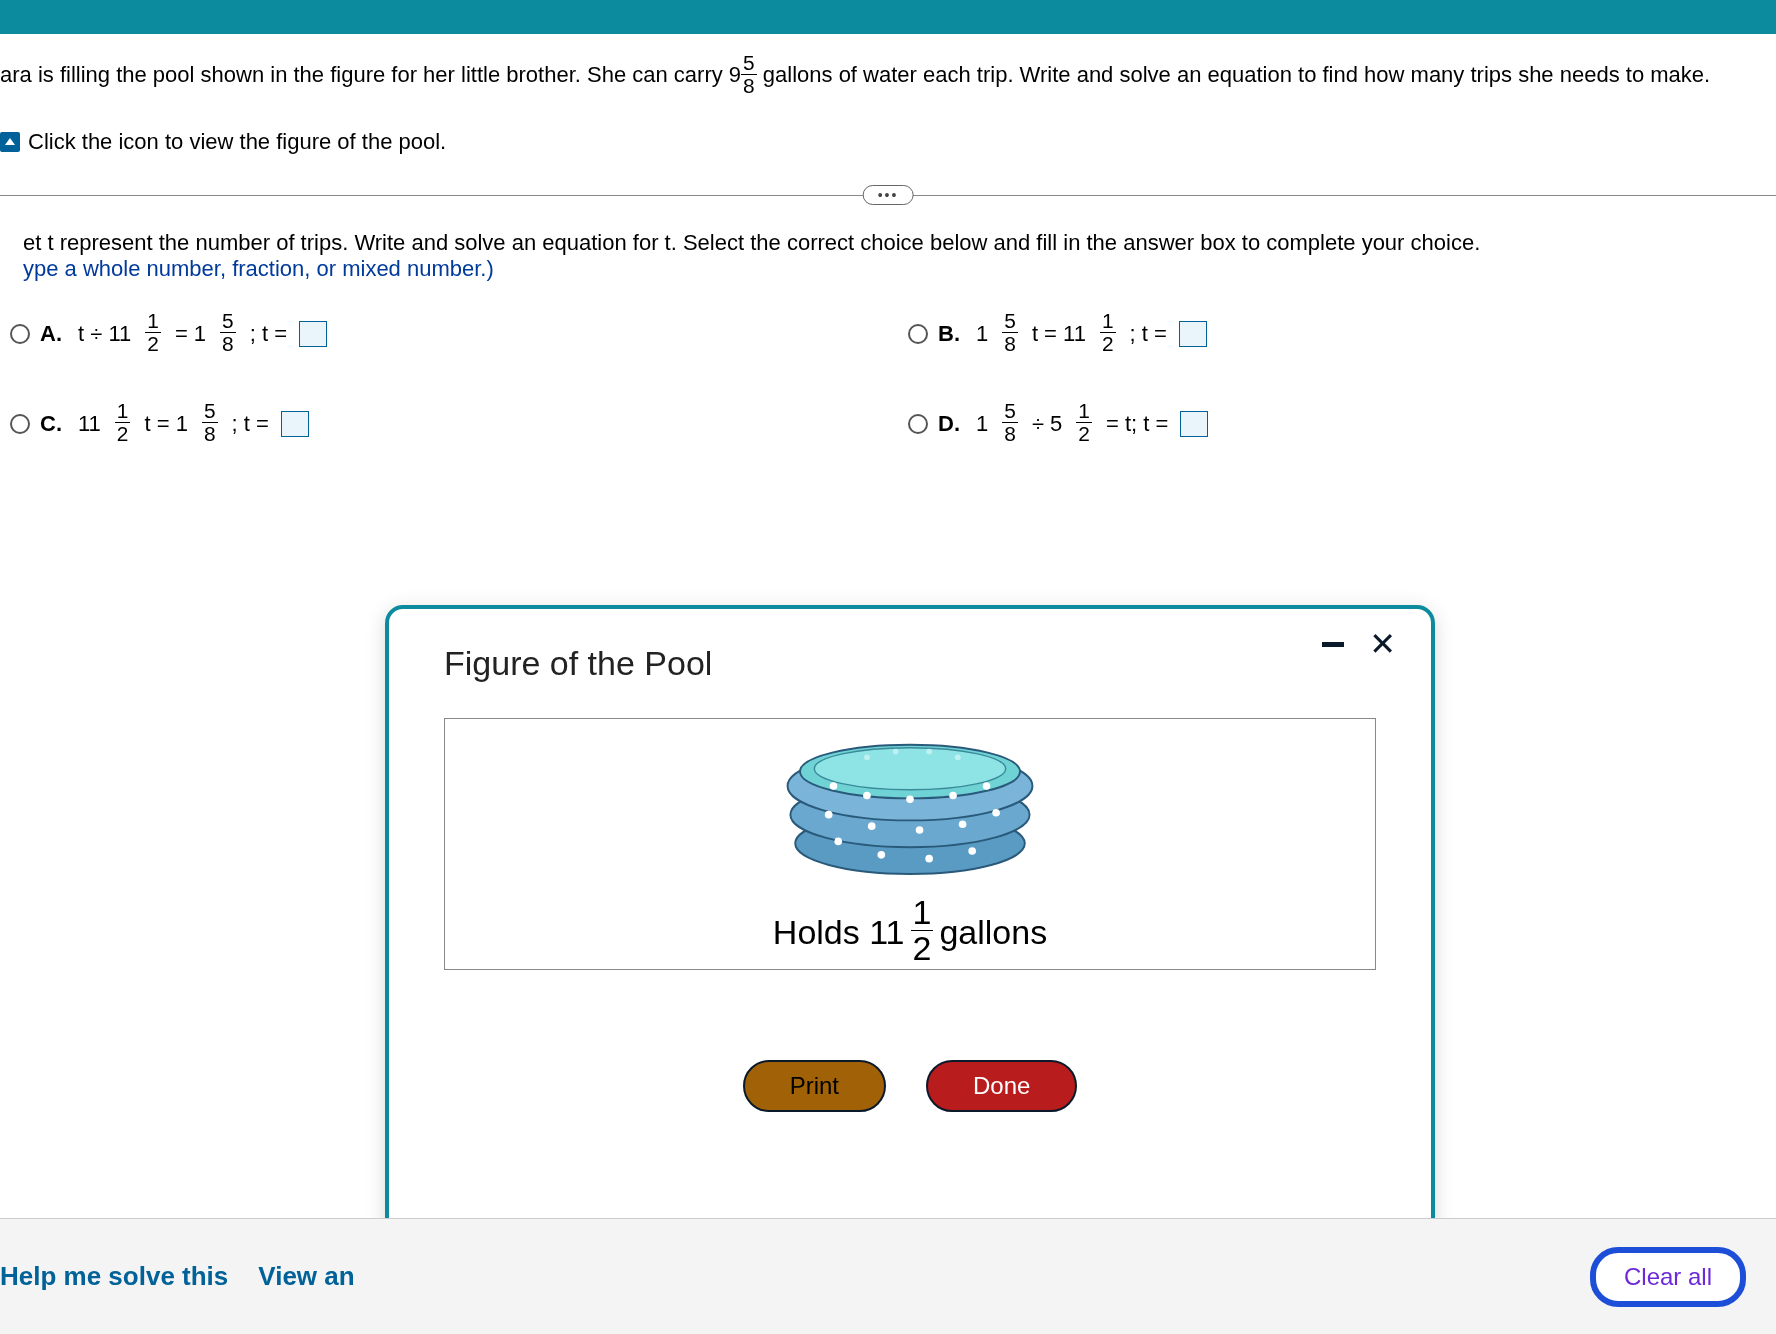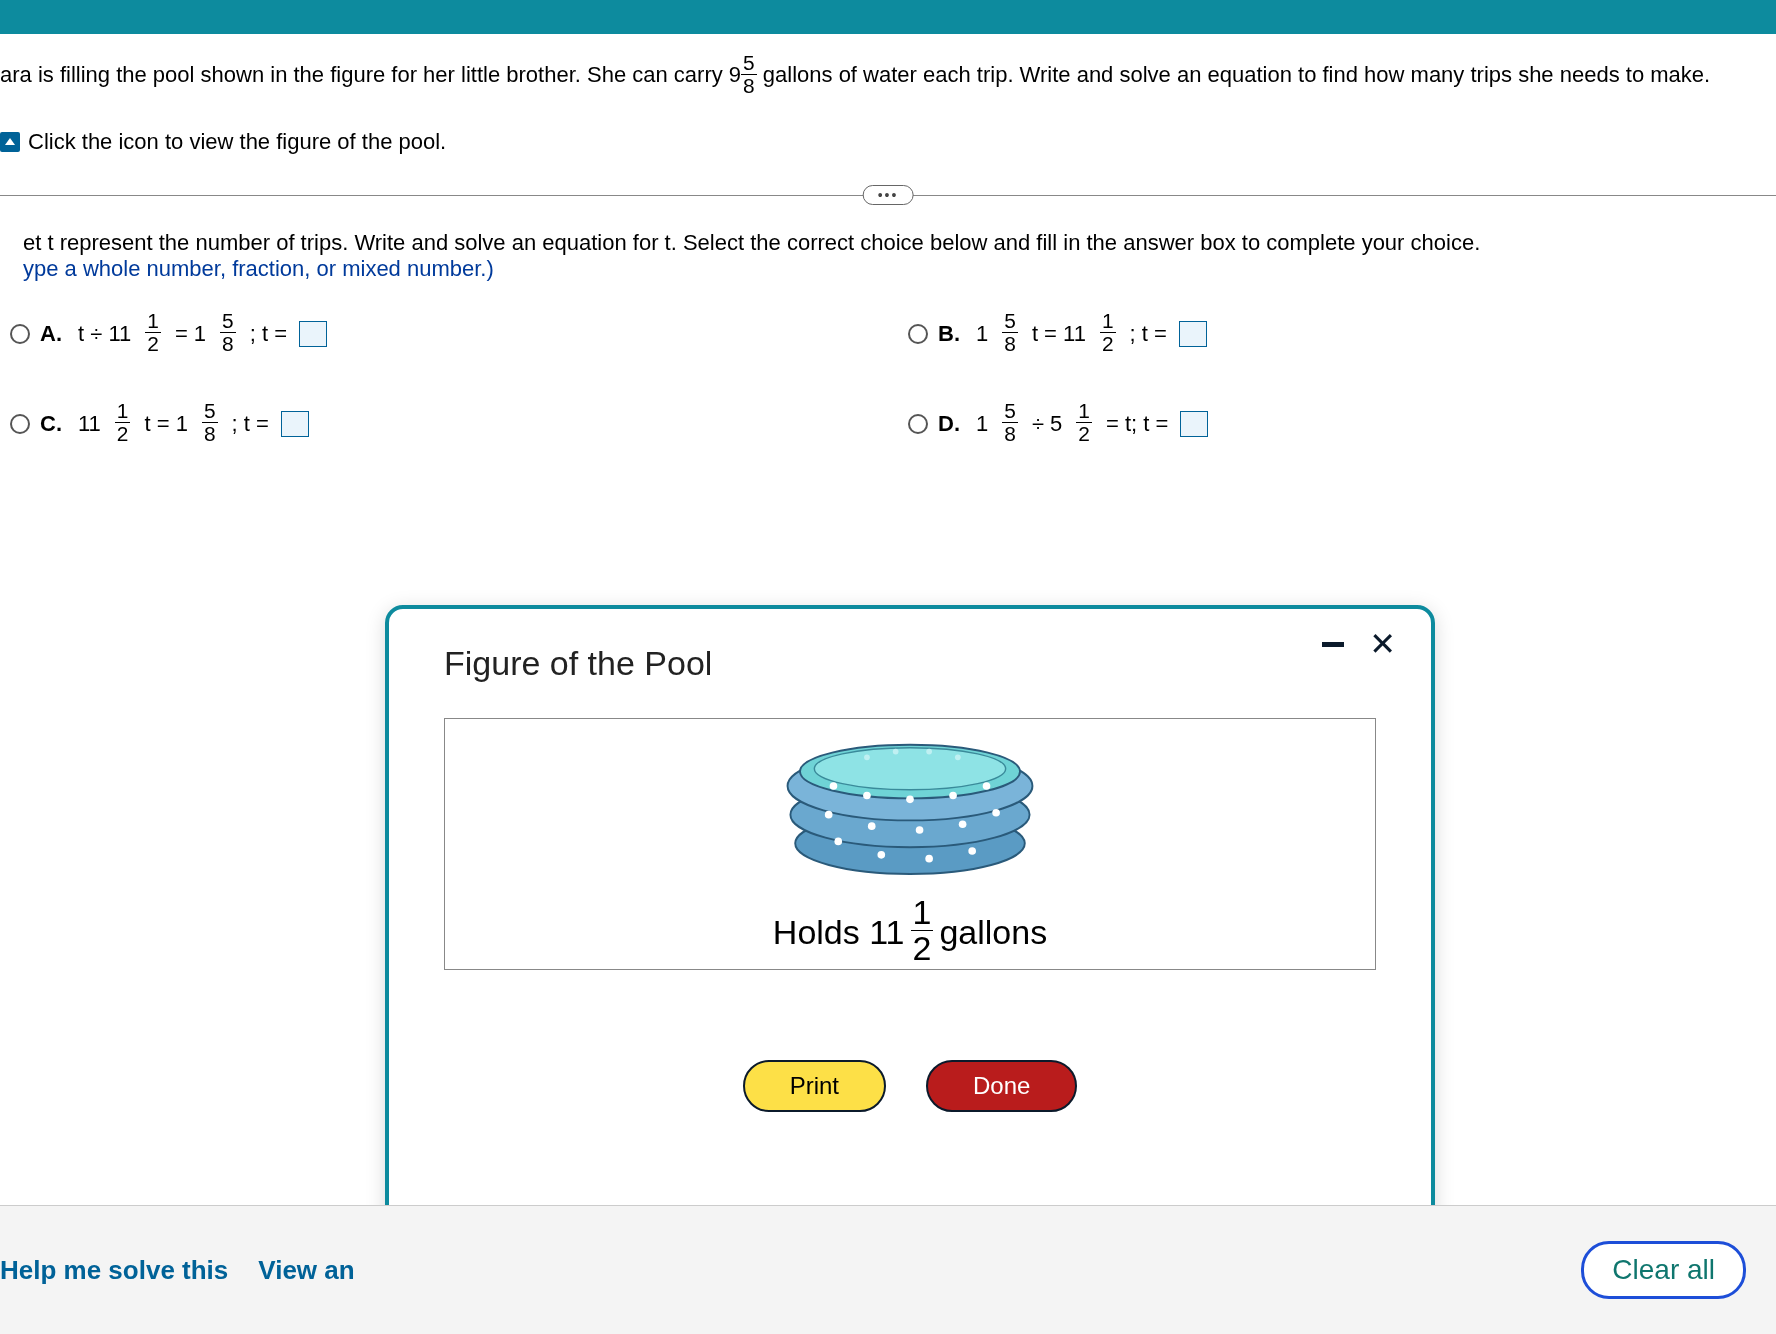--- a/index.html
+++ b/index.html
@@ -101,36 +101,36 @@
   }
   .pool-svg { width: 280px; height: 170px; }
   .holds-label { font-size: 34px; display: flex; align-items: center; gap: 6px; }
   .dialog-buttons {
     display: flex; justify-content: center; gap: 40px; margin-top: 90px;
   }
   .btn {
     padding: 10px 45px; border-radius: 30px; font-size: 24px;
     cursor: pointer; border: 2px solid #0b1a2b;
   }
-  .btn-print { background: #fde047; color: #000; }
+  .btn-print { background: #a16207; color: #000; }
   .btn-done { background: #b91c1c; color: #fff; }
 
   
   .footer {
     position: absolute; left: 0; right: 0; bottom: 0;
-    height: 129px; background: #f4f4f4;
+    height: 116px; background: #f4f4f4;
     border-top: 1px solid #ccc;
     display: flex; align-items: center; justify-content: space-between;
     padding: 0 30px 0 0;
   }
   .footer-left { display: flex; gap: 30px; padding-left: 0; }
   .footer-link { color: #006298; font-weight: bold; font-size: 26px; cursor: pointer; }
   .clear-all {
-    border: 3px solid #1d4ed8; border-radius: 28px;
-    padding: 10px 28px; font-size: 28px; color: #0f766e;
+    border: 6px solid #1d4ed8; border-radius: 28px;
+    padding: 10px 28px; font-size: 24px; color: #6d28d9;
     background: #fff;
   }
 </style>
 </head>
 <body>
 
 <div class="top-bar"></div>
 
 <div class="question-area">
   <div class="q-text">

